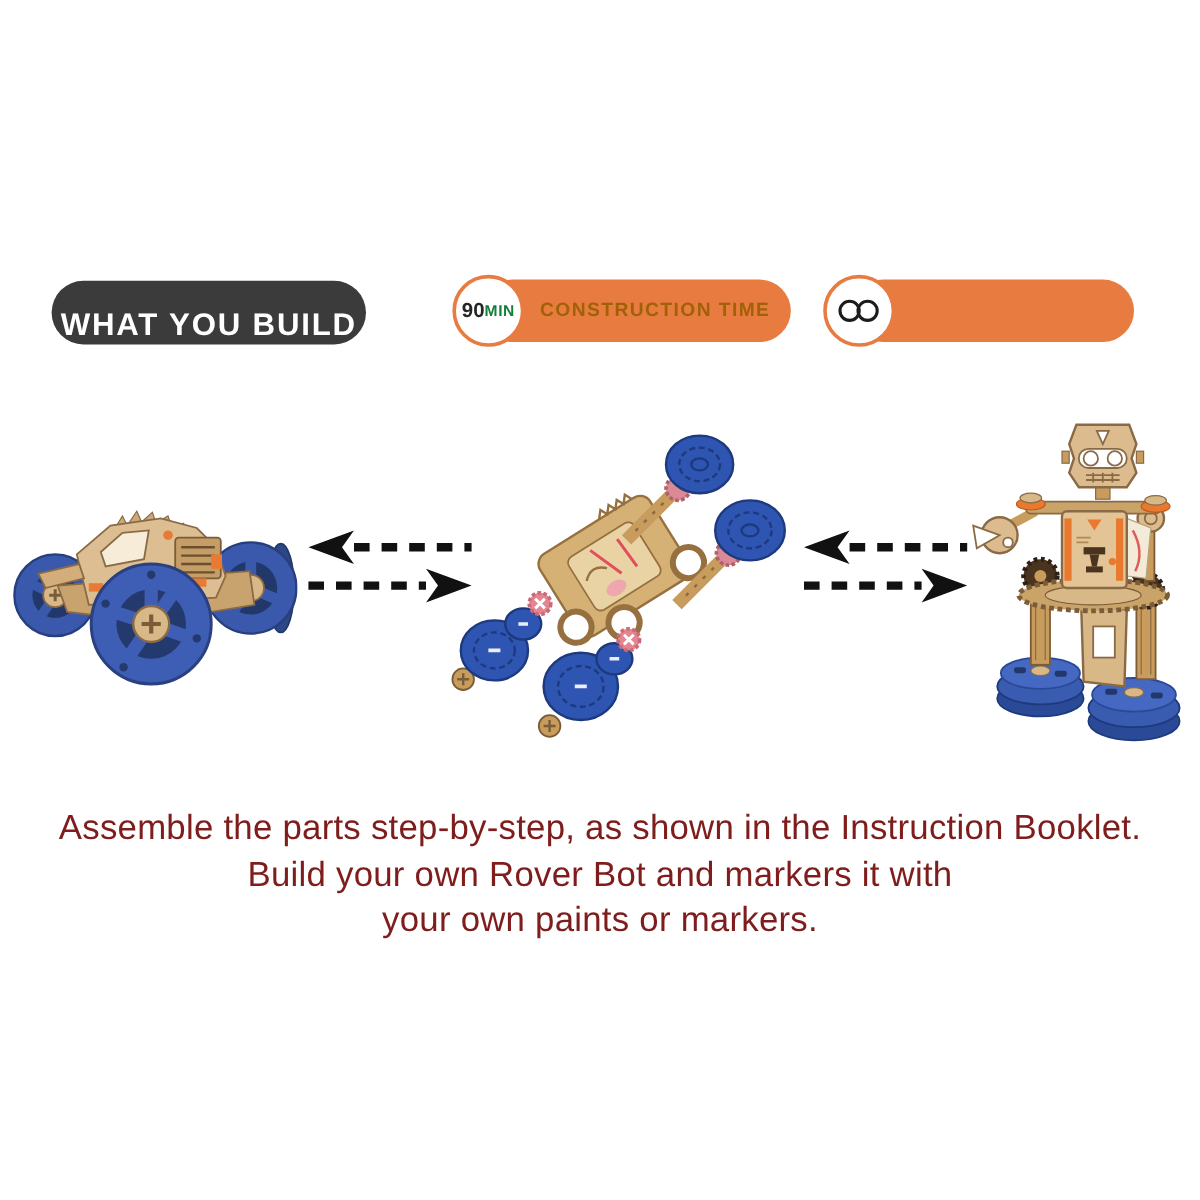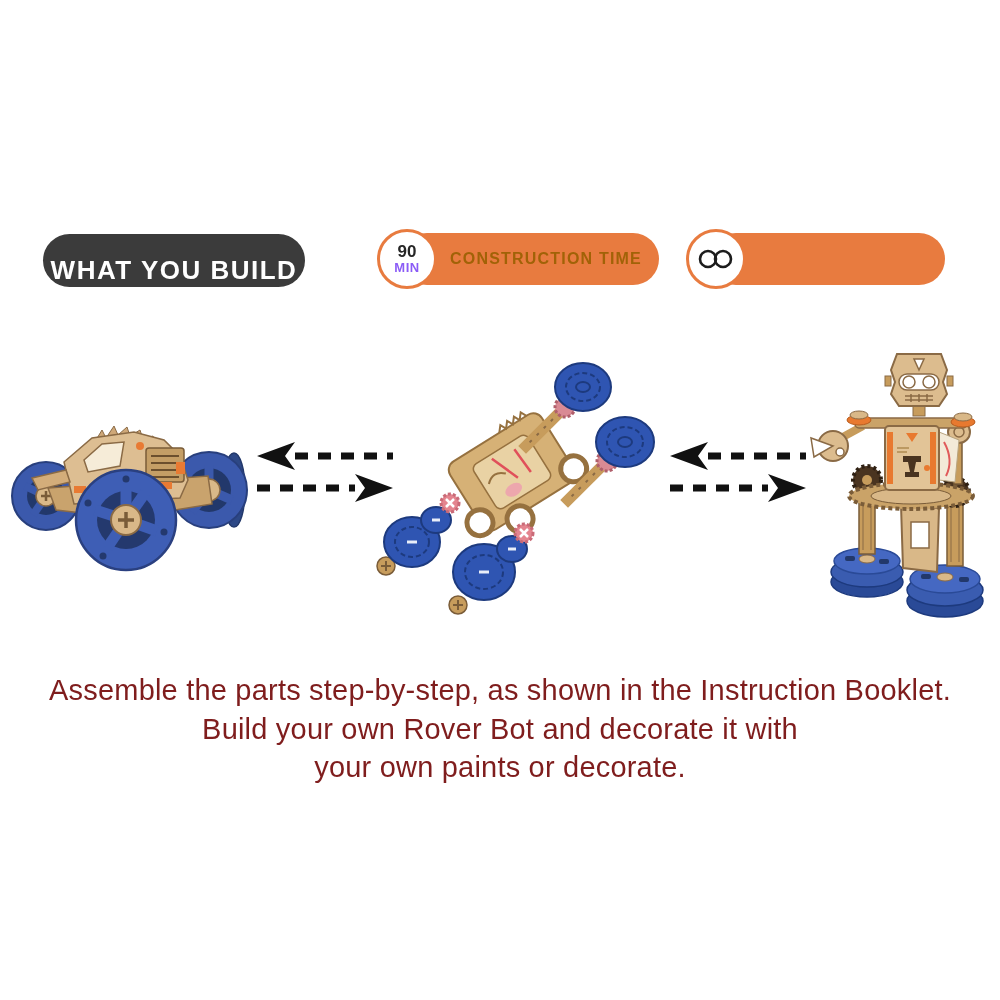--- a/index.html
+++ b/index.html
@@ -17,24 +17,24 @@
     color:#fff;font-size:26px;font-weight:800;letter-spacing:1.5px;white-space:nowrap;margin-top:19px;
   }
   .badge-orange{position:absolute;top:229px;height:60px;}
   .badge-orange .pill{
     position:absolute;left:24px;right:0;top:4px;bottom:4px;
     background:#e87b3f;border-radius:26px;
   }
   .badge-orange .circ{
     position:absolute;left:0;top:0;width:60px;height:60px;border-radius:50%;
     background:#fff;border:3px solid #e87b3f;box-sizing:border-box;z-index:2;
-    display:flex;flex-direction:column;align-items:center;justify-content:center;line-height:1.05;
+    display:flex;align-items:center;justify-content:center;line-height:1.05;
   }
   .badge-orange .circ .t1{font-size:17px;font-weight:700;color:#262626;}
-  .badge-orange .circ .t2{font-size:13px;font-weight:700;color:#8b5cf6;letter-spacing:.5px;}
+  .badge-orange .circ .t2{font-size:13px;font-weight:700;color:#15803d;letter-spacing:.5px;}
   .badge-orange .pill-label{
     position:absolute;left:62px;right:6px;top:0;bottom:0;z-index:1;
     display:flex;align-items:center;justify-content:center;
     color:#a16207;font-size:16px;font-weight:700;letter-spacing:1.2px;white-space:nowrap;
   }
   #badge-construction{left:377px;width:282px;}
   #badge-play{left:686px;width:259px;}
   
   .fig{position:absolute;}
   #fig-rover{left:8px;top:388px;width:240px;height:195px;}
@@ -300,17 +300,17 @@
       <circle cx="116" cy="42" r="6" fill="none" stroke="#8a6a45" stroke-width="1.5"></circle>
       <circle cx="136" cy="42" r="6" fill="none" stroke="#8a6a45" stroke-width="1.5"></circle>
       <path d="M112,56 h28 M112,60 h28 M118,54 v8 M126,54 v8 M134,54 v8" stroke="#8a6a45" stroke-width="1.5"></path>
       <rect x="92" y="36" width="6" height="10" fill="#c79c5c" stroke="#8a6a45" stroke-width="1"></rect>
       <rect x="154" y="36" width="6" height="10" fill="#c79c5c" stroke="#8a6a45" stroke-width="1"></rect>
     </g>
   </svg>
 
   <div class="description">
     <div>Assemble the parts step-by-step, as shown in the Instruction Booklet.</div>
-    <div>Build your own Rover Bot and decorate it with</div>
-    <div>your own paints or decorate.</div>
+    <div>Build your own Rover Bot and markers it with</div>
+    <div>your own paints or markers.</div>
   </div>
 
 </div>
 
 </body></html>

